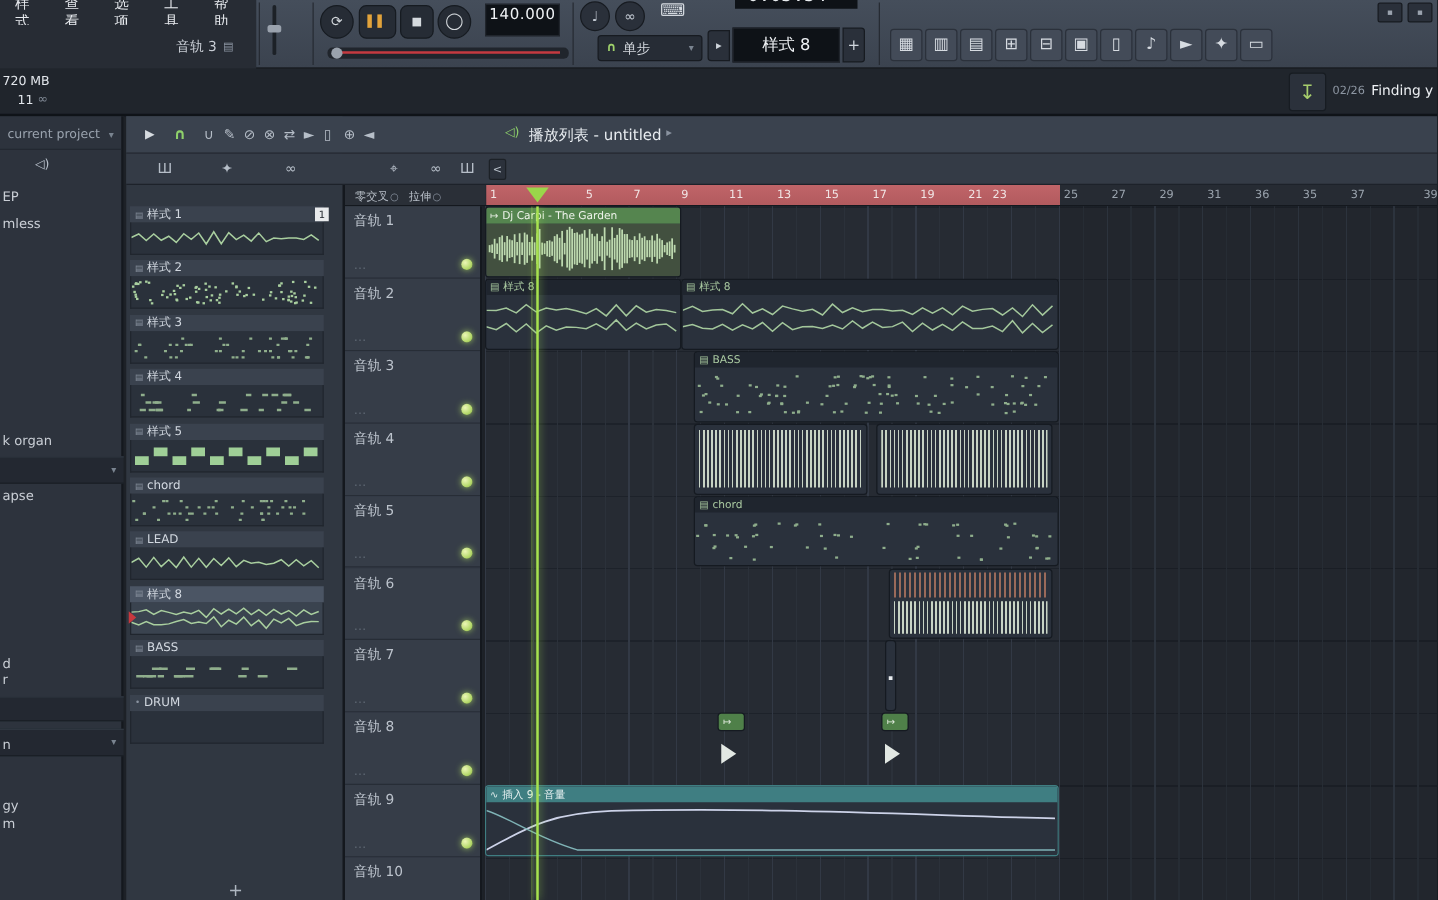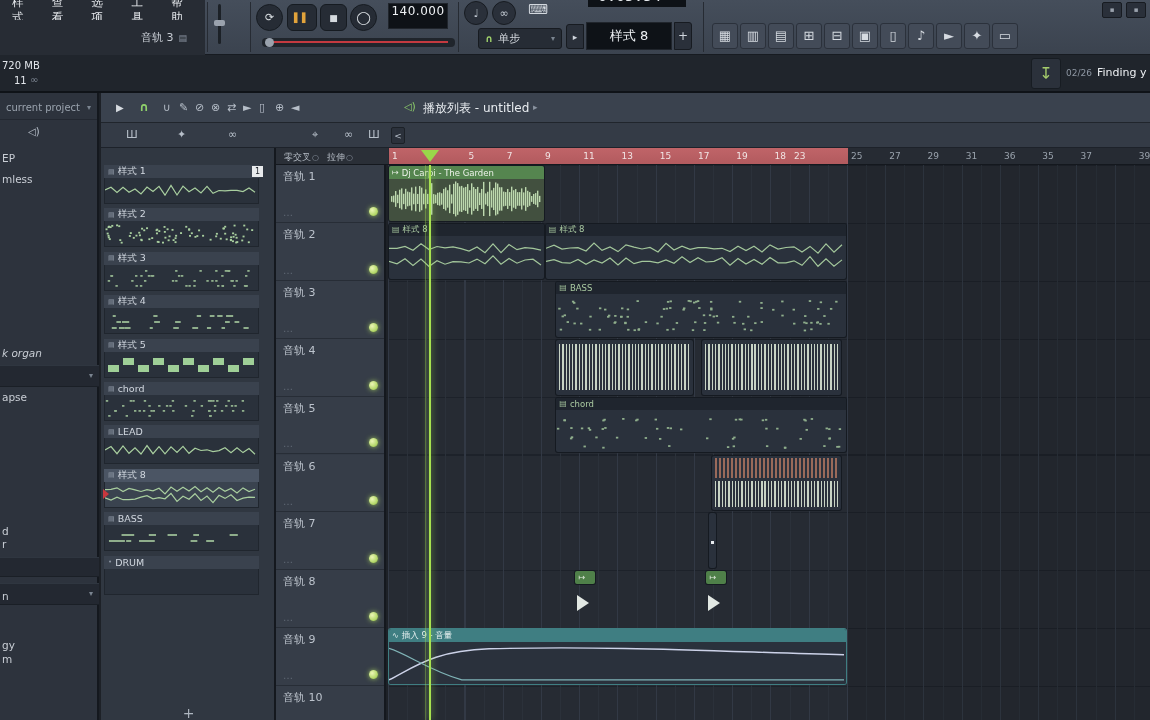--- a/index.html
+++ b/index.html
@@ -220,21 +220,21 @@
     <div id="browser-speaker">◁)</div>
     <div class="bband" style="top:272px;height:22px">
         <span class="dd">▾</span>
       </div>
     <div class="bband" style="top:464px;height:20px"></div>
     <div class="bband" style="top:490px;height:22px">
         <span class="dd">▾</span>
       </div>
   <div class="britem" style="left: 2px; top: 59px;">EP</div>
       <div class="britem" style="left: 2px; top: 80px;">mless</div>
-      <div class="britem" style="left: 2px; top: 254px; font-style: italic;">k organ</div>
+      <div class="britem" style="left: 2px; top: 254px;">k organ</div>
       <div class="britem" style="left: 2px; top: 298px;">apse</div>
       <div class="britem" style="left: 2px; top: 432px;">d</div>
       <div class="britem" style="left: 2px; top: 445px;">r</div>
       <div class="britem" style="left: 2px; top: 497px;">n</div>
       <div class="britem" style="left: 2px; top: 546px;">gy</div>
       <div class="britem" style="left: 2px; top: 560px;">m</div>
     </div>
 
   <div id="pattern-panel">
     <div id="pat-badge">1</div>
@@ -605,21 +605,21 @@
     <div id="playhead-tri"></div>
   <div class="rnum onred" style="left: 4px;">1</div>
       <div class="rnum onred" style="left: 80.5px;">5</div>
       <div class="rnum onred" style="left: 118.75px;">7</div>
       <div class="rnum onred" style="left: 157px;">9</div>
       <div class="rnum onred" style="left: 195.25px;">11</div>
       <div class="rnum onred" style="left: 233.5px;">13</div>
       <div class="rnum onred" style="left: 271.75px;">15</div>
       <div class="rnum onred" style="left: 310px;">17</div>
       <div class="rnum onred" style="left: 348.25px;">19</div>
-      <div class="rnum onred" style="left: 386.5px;">18</div>
+      <div class="rnum onred" style="left: 386.5px;">21</div>
       <div class="rnum onred" style="left: 406px;">23</div>
       <div class="rnum" style="left: 463px;">25</div>
       <div class="rnum" style="left: 501.25px;">27</div>
       <div class="rnum" style="left: 539.5px;">29</div>
       <div class="rnum" style="left: 577.75px;">31</div>
       <div class="rnum" style="left: 616px;">36</div>
       <div class="rnum" style="left: 654.25px;">35</div>
       <div class="rnum" style="left: 692.5px;">37</div>
       <div class="rnum" style="left: 730.75px; margin-left: 20px;">39</div>
     </div>

